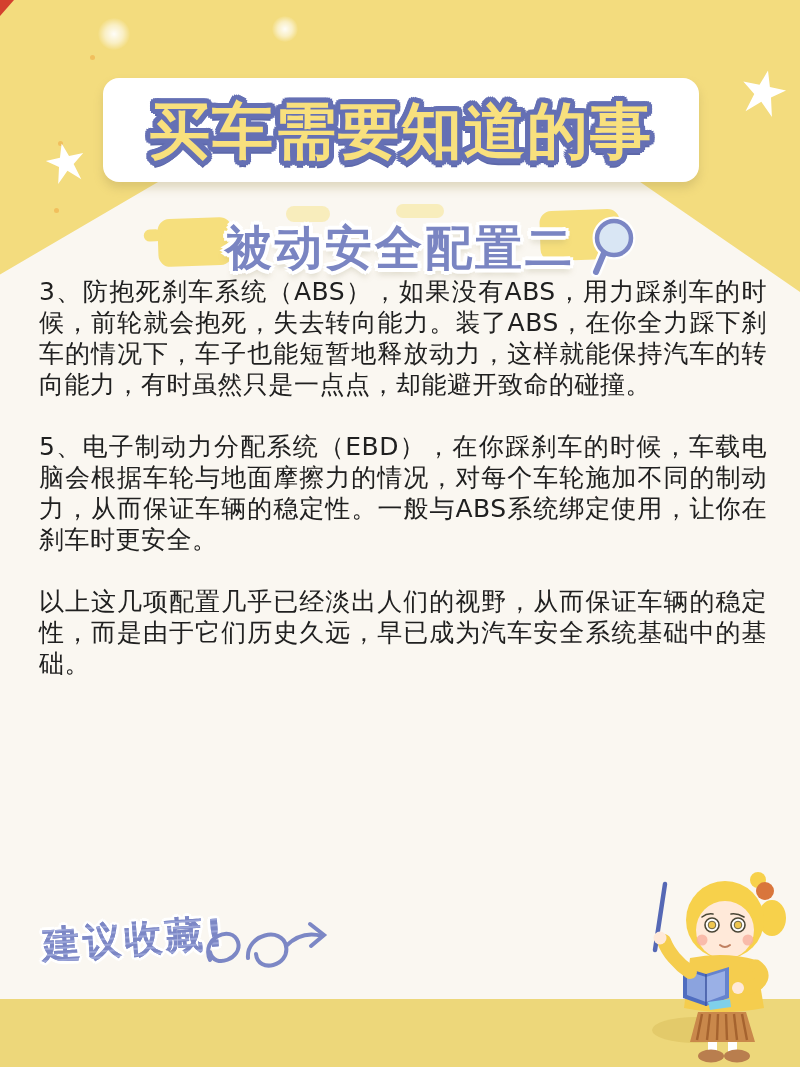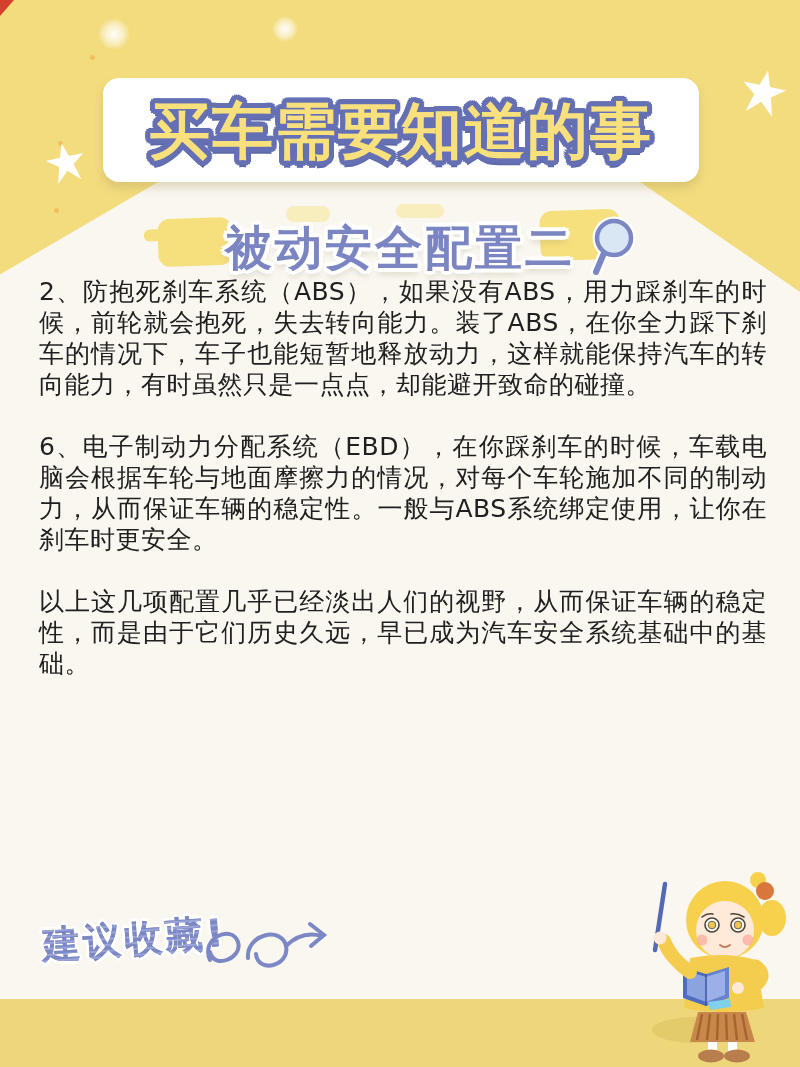--- a/index.html
+++ b/index.html
@@ -113,22 +113,22 @@
     <div class="subtitle-text subtitle-front">被动安全配置二</div>
     <svg class="magnifier" width="56" height="72" viewBox="0 0 56 72">
       <circle cx="26" cy="26" r="17" fill="#D9E6F4" stroke="#FFFFFF" stroke-width="9"></circle>
       <line x1="16" y1="41" x2="8" y2="60" stroke="#FFFFFF" stroke-width="11" stroke-linecap="round"></line>
       <circle cx="26" cy="26" r="17" fill="#D9E6F4" stroke="#7B86C4" stroke-width="4.5"></circle>
       <line x1="16" y1="41" x2="8" y2="60" stroke="#7B86C4" stroke-width="6" stroke-linecap="round"></line>
     </svg>
   </div>
 
   <div class="content">
-    <p>2、防抱死刹车系统（ABS），如果没有ABS，用力踩刹车的时候，前轮就会抱死，失去转向能力。装了ABS，在你全力踩下刹车的情况下，车子也能短暂地释放动力，这样就能保持汽车的转向能力，有时虽然只是一点点，却能避开致命的碰撞。</p>
-    <p>6、电子制动力分配系统（EBD），在你踩刹车的时候，车载电脑会根据车轮与地面摩擦力的情况，对每个车轮施加不同的制动力，从而保证车辆的稳定性。一般与ABS系统绑定使用，让你在刹车时更安全。</p>
+    <p>3、防抱死刹车系统（ABS），如果没有ABS，用力踩刹车的时候，前轮就会抱死，失去转向能力。装了ABS，在你全力踩下刹车的情况下，车子也能短暂地释放动力，这样就能保持汽车的转向能力，有时虽然只是一点点，却能避开致命的碰撞。</p>
+    <p>5、电子制动力分配系统（EBD），在你踩刹车的时候，车载电脑会根据车轮与地面摩擦力的情况，对每个车轮施加不同的制动力，从而保证车辆的稳定性。一般与ABS系统绑定使用，让你在刹车时更安全。</p>
     <p>以上这几项配置几乎已经淡出人们的视野，从而保证车辆的稳定性，而是由于它们历史久远，早已成为汽车安全系统基础中的基础。</p>
   </div>
 
   <div class="strip"></div>
 
   <div class="cta">
     <span class="stroke-wrap">
       <span class="cta-text stroke-back cta-back" aria-hidden="true">建议收藏!</span>
       <span class="cta-text stroke-front cta-front">建议收藏!</span>
     </span>

